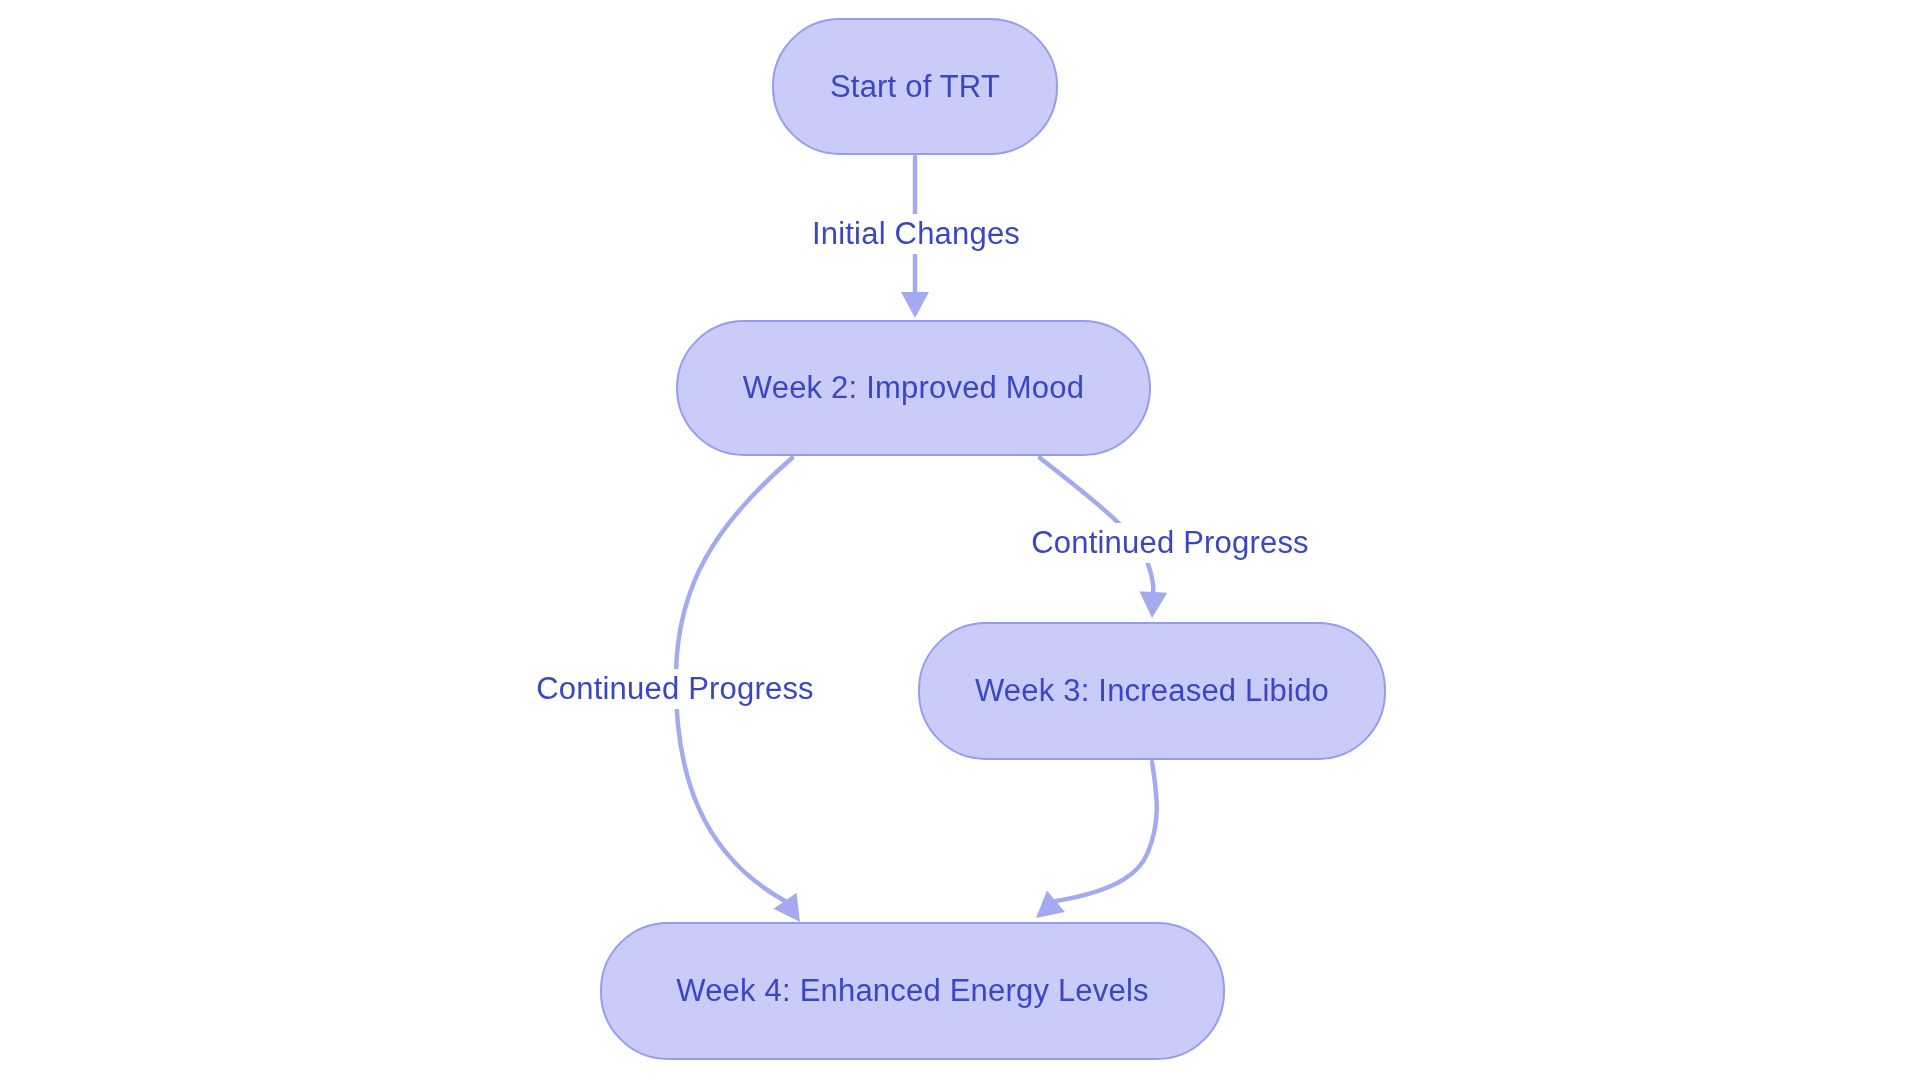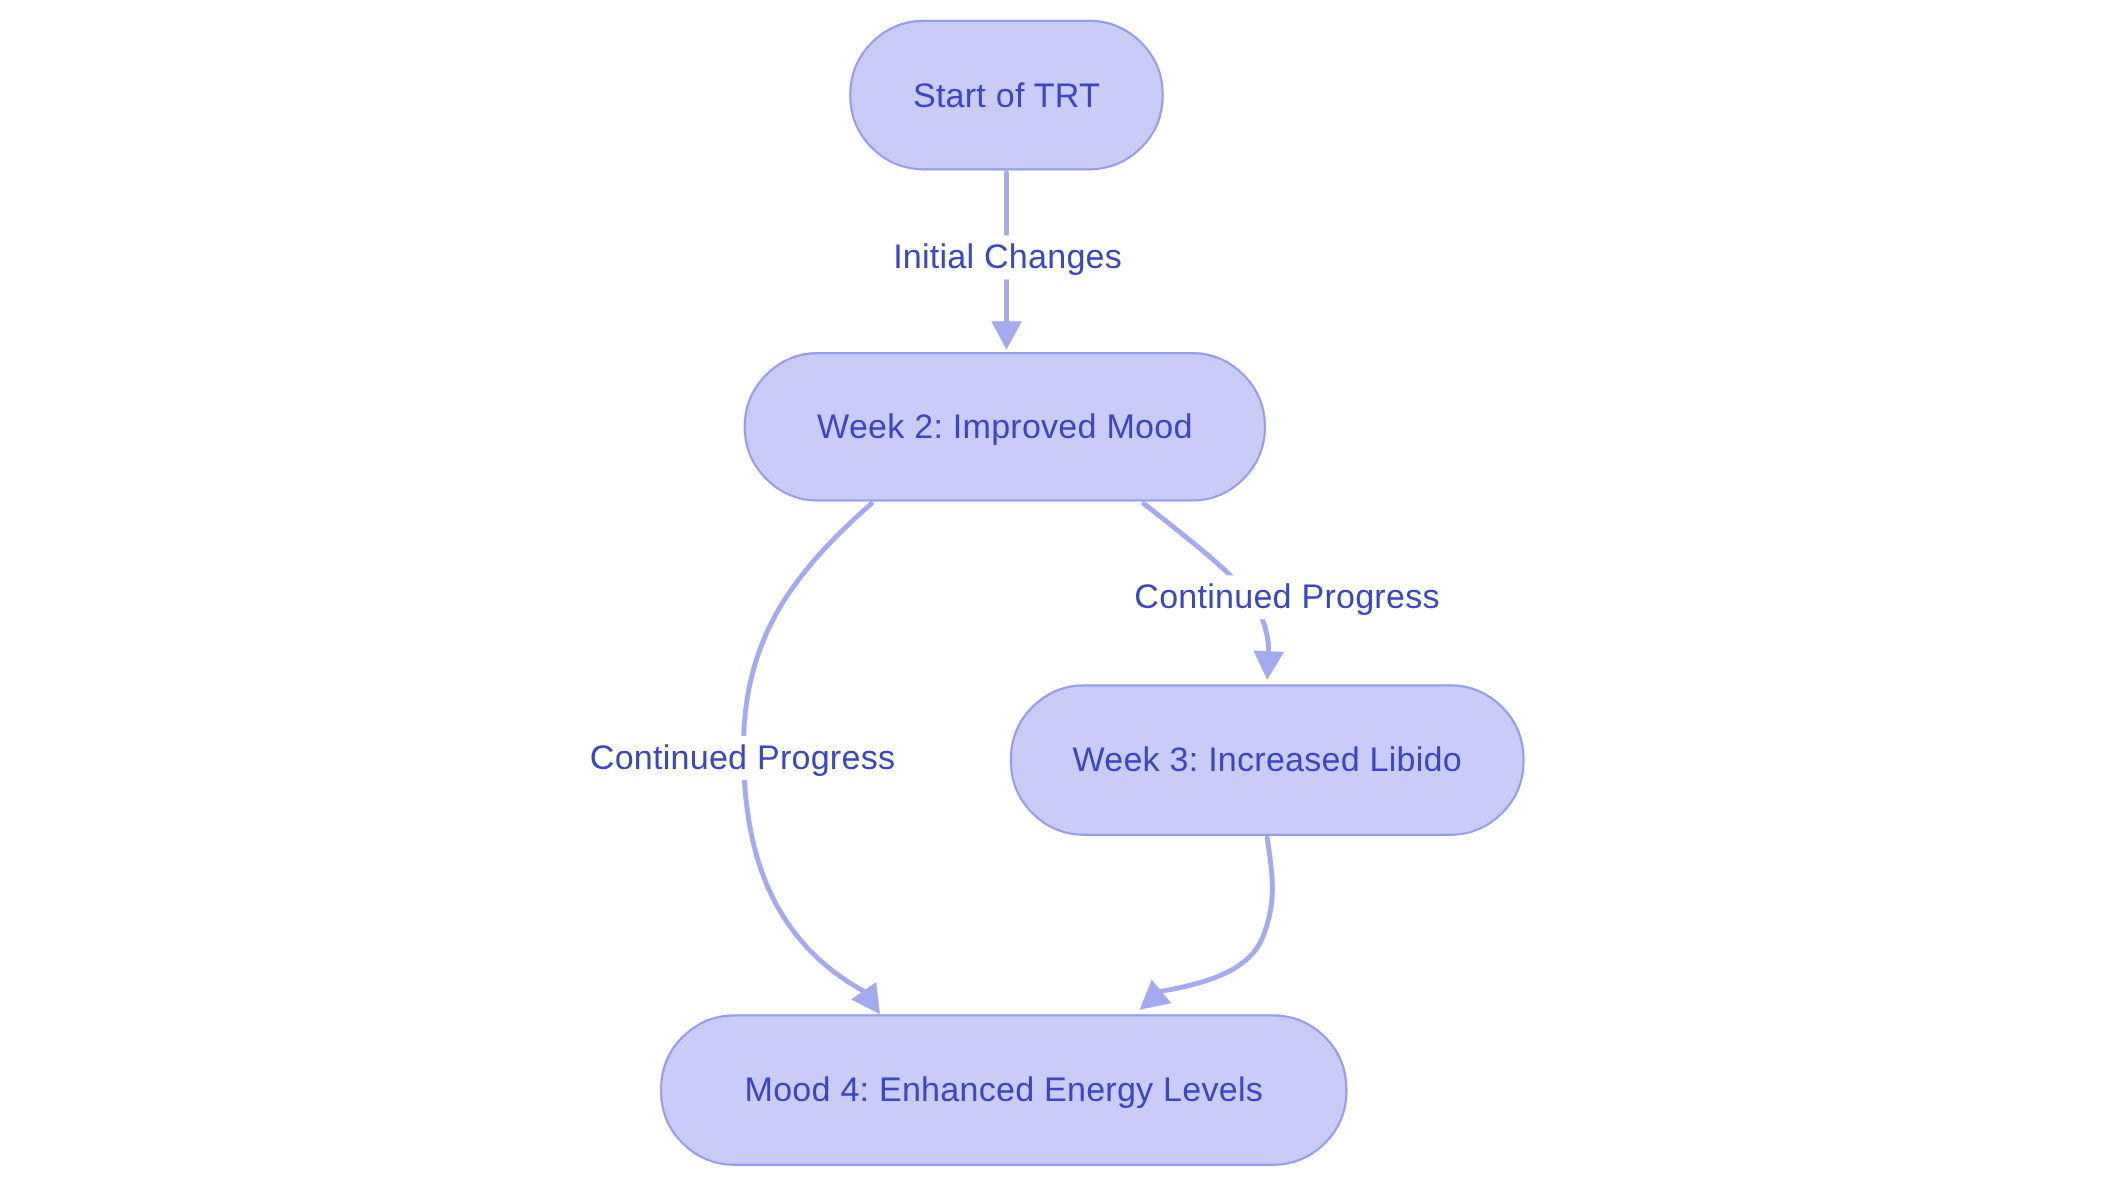--- a/index.html
+++ b/index.html
@@ -105,21 +105,21 @@
 
   <div class="node node-week2">
     <span>Week 2: Improved Mood</span>
   </div>
 
   <div class="node node-week3">
     <span>Week 3: Increased Libido</span>
   </div>
 
   <div class="node node-week4">
-    <span>Mood 4: Enhanced Energy Levels</span>
+    <span>Week 4: Enhanced Energy Levels</span>
   </div>
 
   <div class="edge-label label-initial">Initial Changes</div>
 
   <div class="edge-label label-cont-right">Continued Progress</div>
 
   <div class="edge-label label-cont-left">Continued Progress</div>
 
 
 </div>

